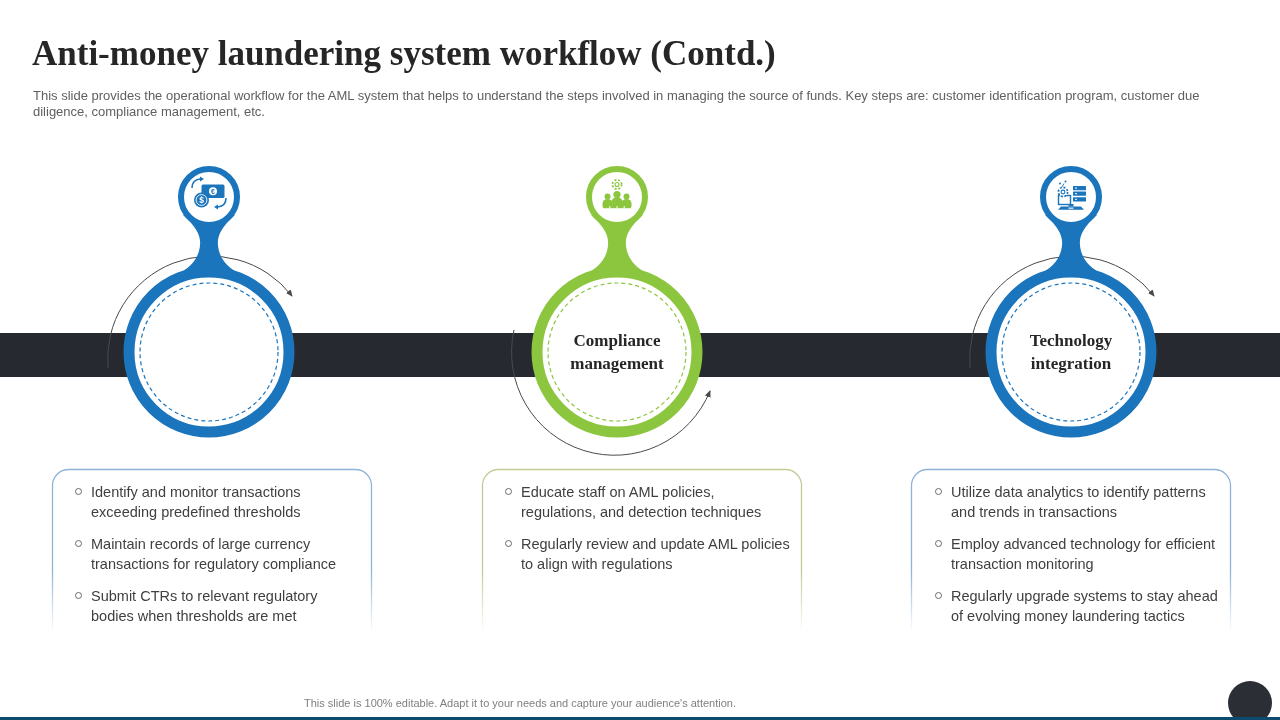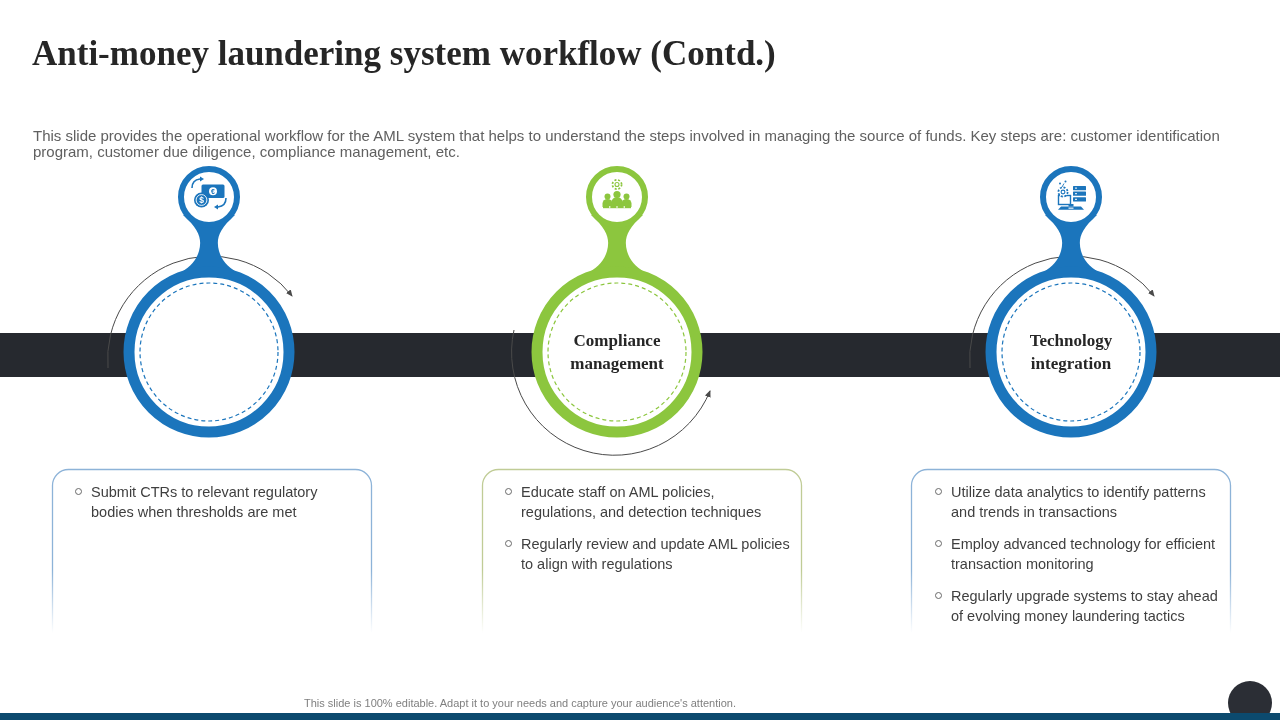--- a/index.html
+++ b/index.html
@@ -11,27 +11,27 @@
     --box-border-green:#c0cc96;
     --text-dark:#262626;
     --text-gray:#606060;
     --bullet-text:#3f3f3f;
     --footer-gray:#7f7f7f;
     --corner:#2b2e35;
   }
   *{margin:0;padding:0;box-sizing:border-box;}
   html,body{width:1280px;height:720px;}
   body{font-family:"Liberation Sans",sans-serif;background:#ffffff;}
-  .slide{position:relative;width:1280px;height:720px;background:#fff;overflow:hidden;border-bottom:7px solid #0c4a6e;}
+  .slide{position:relative;width:1280px;height:720px;background:#fff;overflow:hidden;border-bottom:3px solid #0c4a6e;}
 
   .title{position:absolute;left:32px;top:34px;width:900px;
     font-family:"Liberation Serif",serif;font-weight:bold;font-size:35px;line-height:40px;
     color:var(--text-dark);}
   .subtitle{position:absolute;left:33px;top:88px;width:1200px;
-    font-size:15px;line-height:15.5px;color:var(--text-gray);margin-top:40px;}
+    font-size:13px;line-height:15.5px;color:var(--text-gray);}
 
   .band{position:absolute;left:0;top:333px;width:1280px;height:44px;background:var(--band);}
 
   .node{position:absolute;top:160px;width:300px;height:300px;}
   .node svg{position:absolute;left:0;top:0;width:300px;height:300px;}
   .node-blue{color:var(--blue);}
   .node-green{color:var(--green);}
   .node-label{position:absolute;left:75px;top:132px;width:150px;height:120px;
     display:flex;align-items:center;justify-content:center;text-align:center;
     font-family:"Liberation Serif",serif;font-weight:bold;font-size:17px;line-height:23px;
@@ -163,20 +163,28 @@
           <stop offset="0.62" stop-color="#8db3d8" stop-opacity="1"></stop>
           <stop offset="1" stop-color="#8db3d8" stop-opacity="0"></stop>
         </linearGradient>
       </defs>
       <rect x="1.5" y="1.5" width="319" height="195" rx="16" fill="none" stroke="url(#fade0)" stroke-width="1.3"></rect>
     </svg>
   </div>
   <ul class="bullets" id="bullets-0">
     <li>
         <span class="bmark"></span>
+        <span>Identify and monitor transactions exceeding predefined thresholds</span>
+      </li>
+    <li>
+        <span class="bmark"></span>
+        <span>Maintain records of large currency transactions for regulatory compliance</span>
+      </li>
+    <li>
+        <span class="bmark"></span>
         <span>Submit CTRs to relevant regulatory bodies when thresholds are met</span>
       </li>
   </ul>
 
   <div class="box" id="box-1">
     <svg width="322" height="170">
       <defs>
         <linearGradient id="fade1" gradientUnits="userSpaceOnUse" x1="0" y1="0" x2="0" y2="165">
           <stop offset="0" stop-color="#c0cc96" stop-opacity="1"></stop>
           <stop offset="0.62" stop-color="#c0cc96" stop-opacity="1"></stop>

